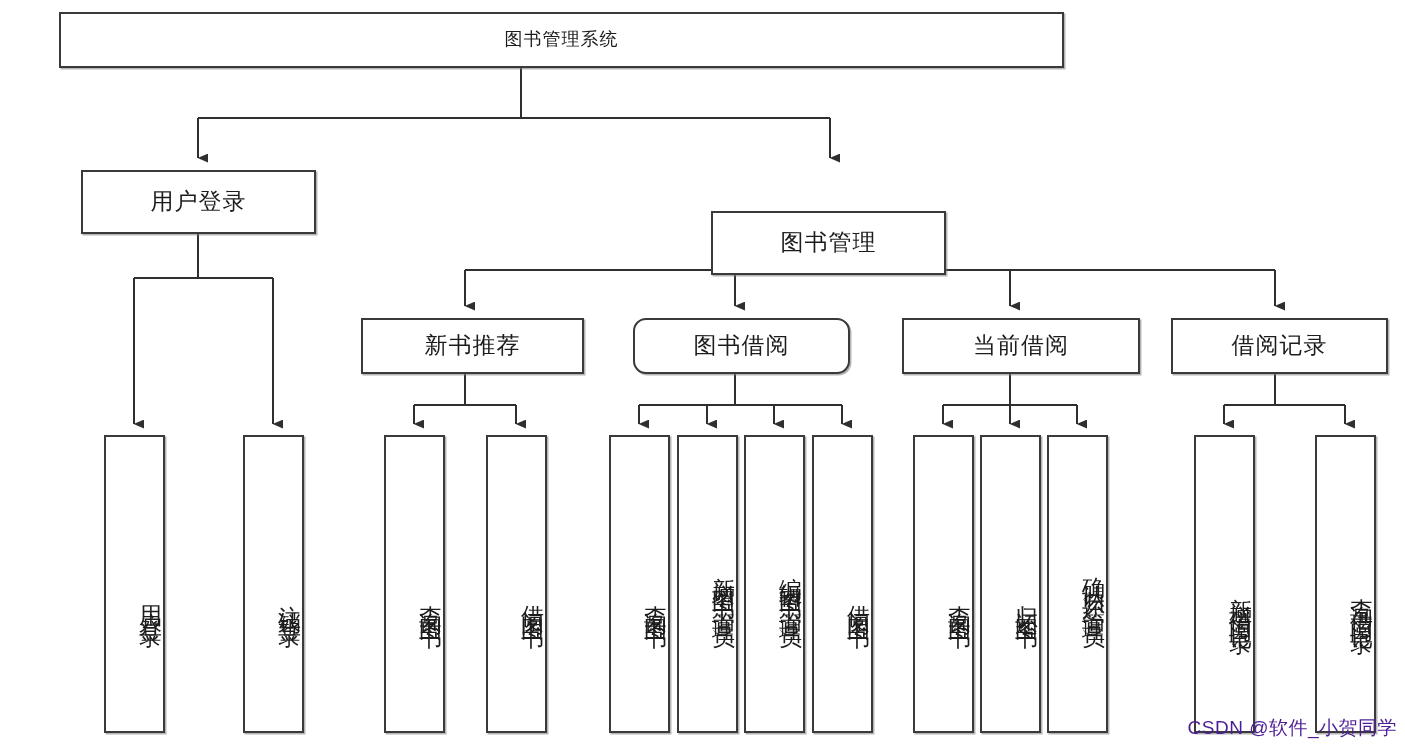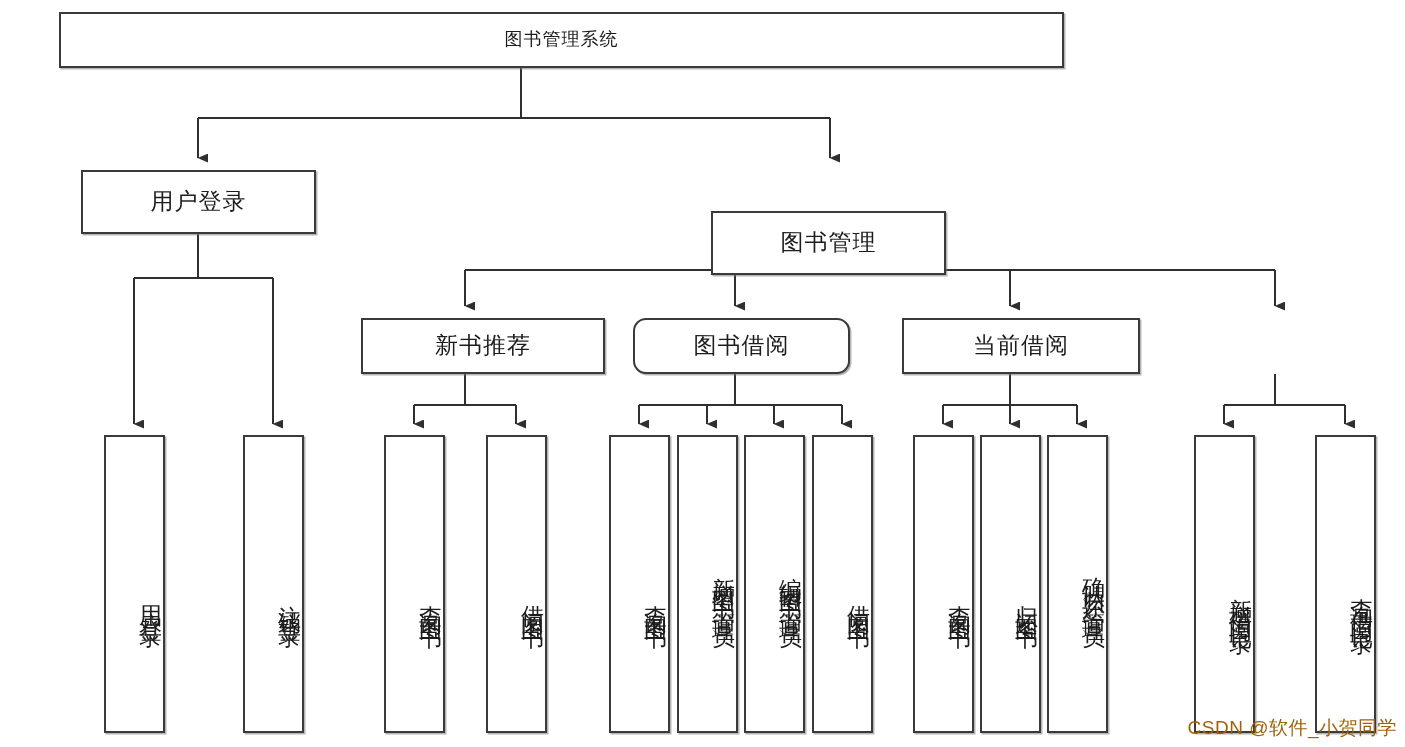--- a/index.html
+++ b/index.html
@@ -58,21 +58,21 @@
   .node.v .vtext {
     writing-mode: vertical-rl;
     text-orientation: upright;
     display: block;
   }
   .watermark {
     position: absolute;
     right: 8px;
     bottom: 6px;
     font-size: 19px;
-    color: #a16207;
+    color: #4c1d95;
     letter-spacing: 0.5px;
     white-space: nowrap;
   }
 </style>
 </head>
 <body>
 
 <div id="canvas">
 
   <svg id="wires" viewBox="0 0 1405 747">
@@ -129,29 +129,32 @@
     <span>图书管理系统</span>
   </div>
 
   <div class="node h" style="left:81px; top:170px; width:235px; height:64px;">
     <span>用户登录</span>
   </div>
   <div class="node h" style="left:711px; top:170px; width:235px; height:64px;margin-top:41px;">
     <span>图书管理</span>
   </div>
 
-  <div class="node h" style="left:361px; top:318px; width:244px; height:56px;">
+  <div class="node h" style="left:361px; top:318px; width:223px; height:56px;">
     <span>新书推荐</span>
   </div>
   <div class="node h" style="left:633px; top:318px; width:217px; height:56px;border-radius:13px;">
     <span>图书借阅</span>
   </div>
   <div class="node h" style="left:902px; top:318px; width:238px; height:56px;">
     <span>当前借阅</span>
   </div>
+  <div class="node h" style="left:1171px; top:318px; width:217px; height:56px;">
+    <span>借阅记录</span>
+  </div>
 
   <div class="node v" style="left:104px; top:435px; width:61px; height:298px;">
     <span class="vtext">用户登录</span>
   </div>
   <div class="node v" style="left:243px; top:435px; width:61px; height:298px;">
     <span class="vtext">注销登录</span>
   </div>
 
   <div class="node v" style="left:384px; top:435px; width:61px; height:298px;">
     <span class="vtext">查询图书</span>

